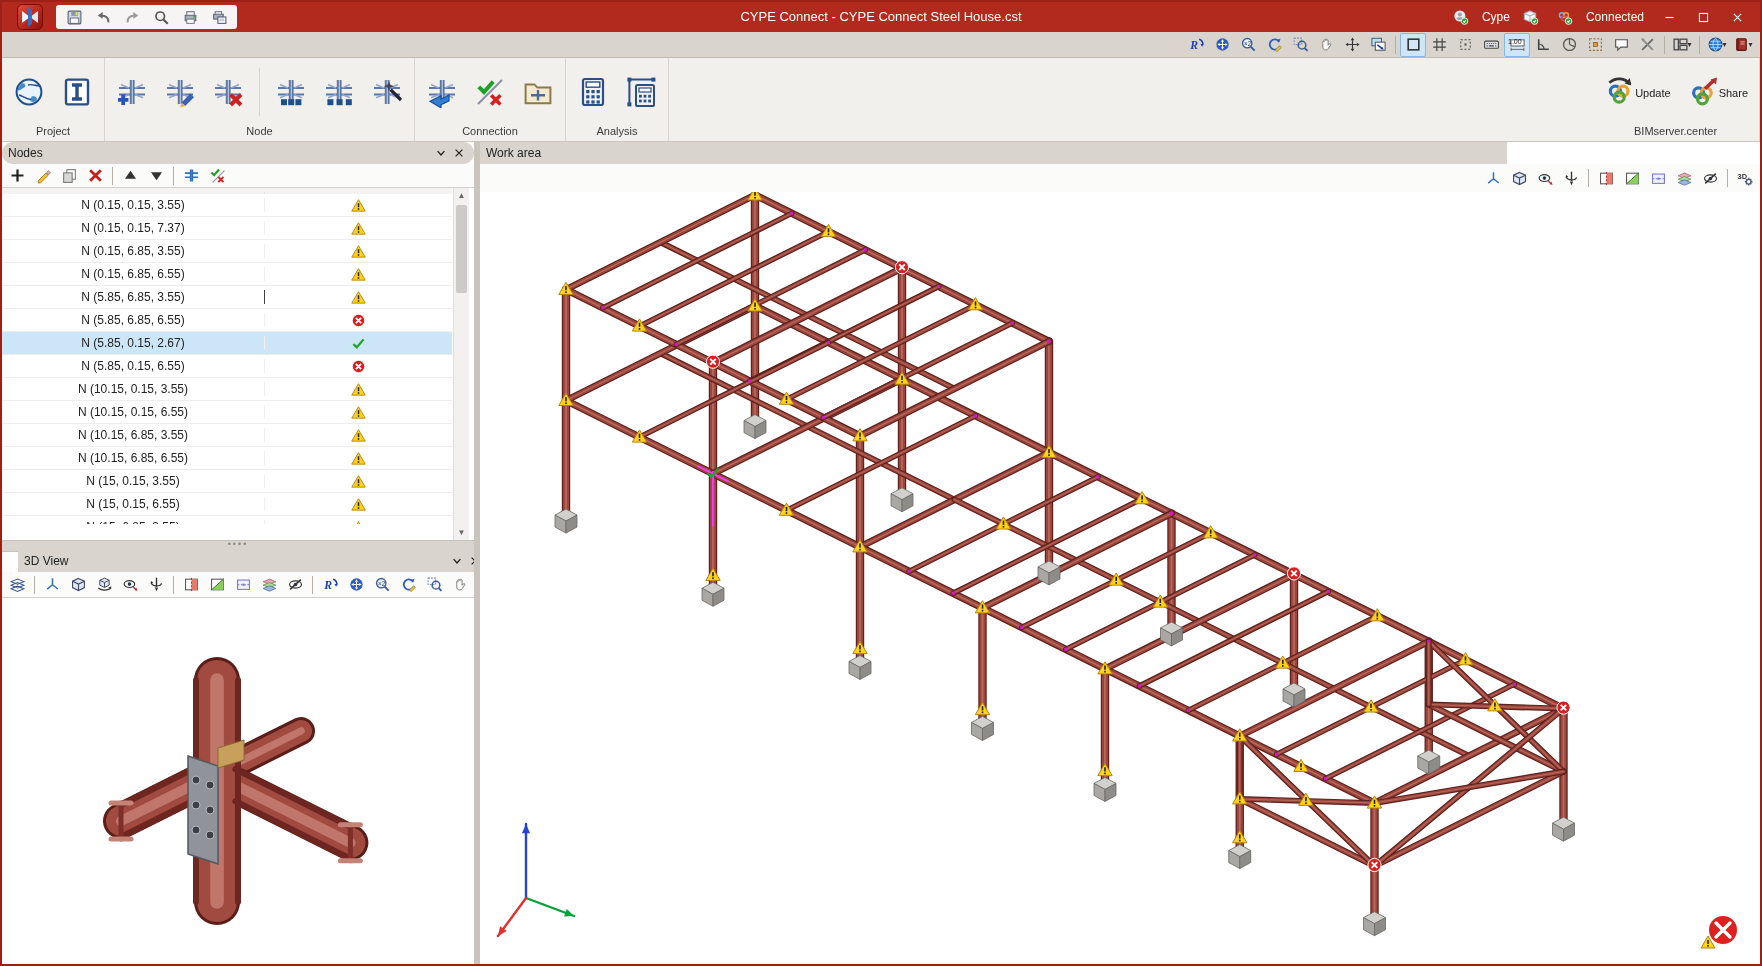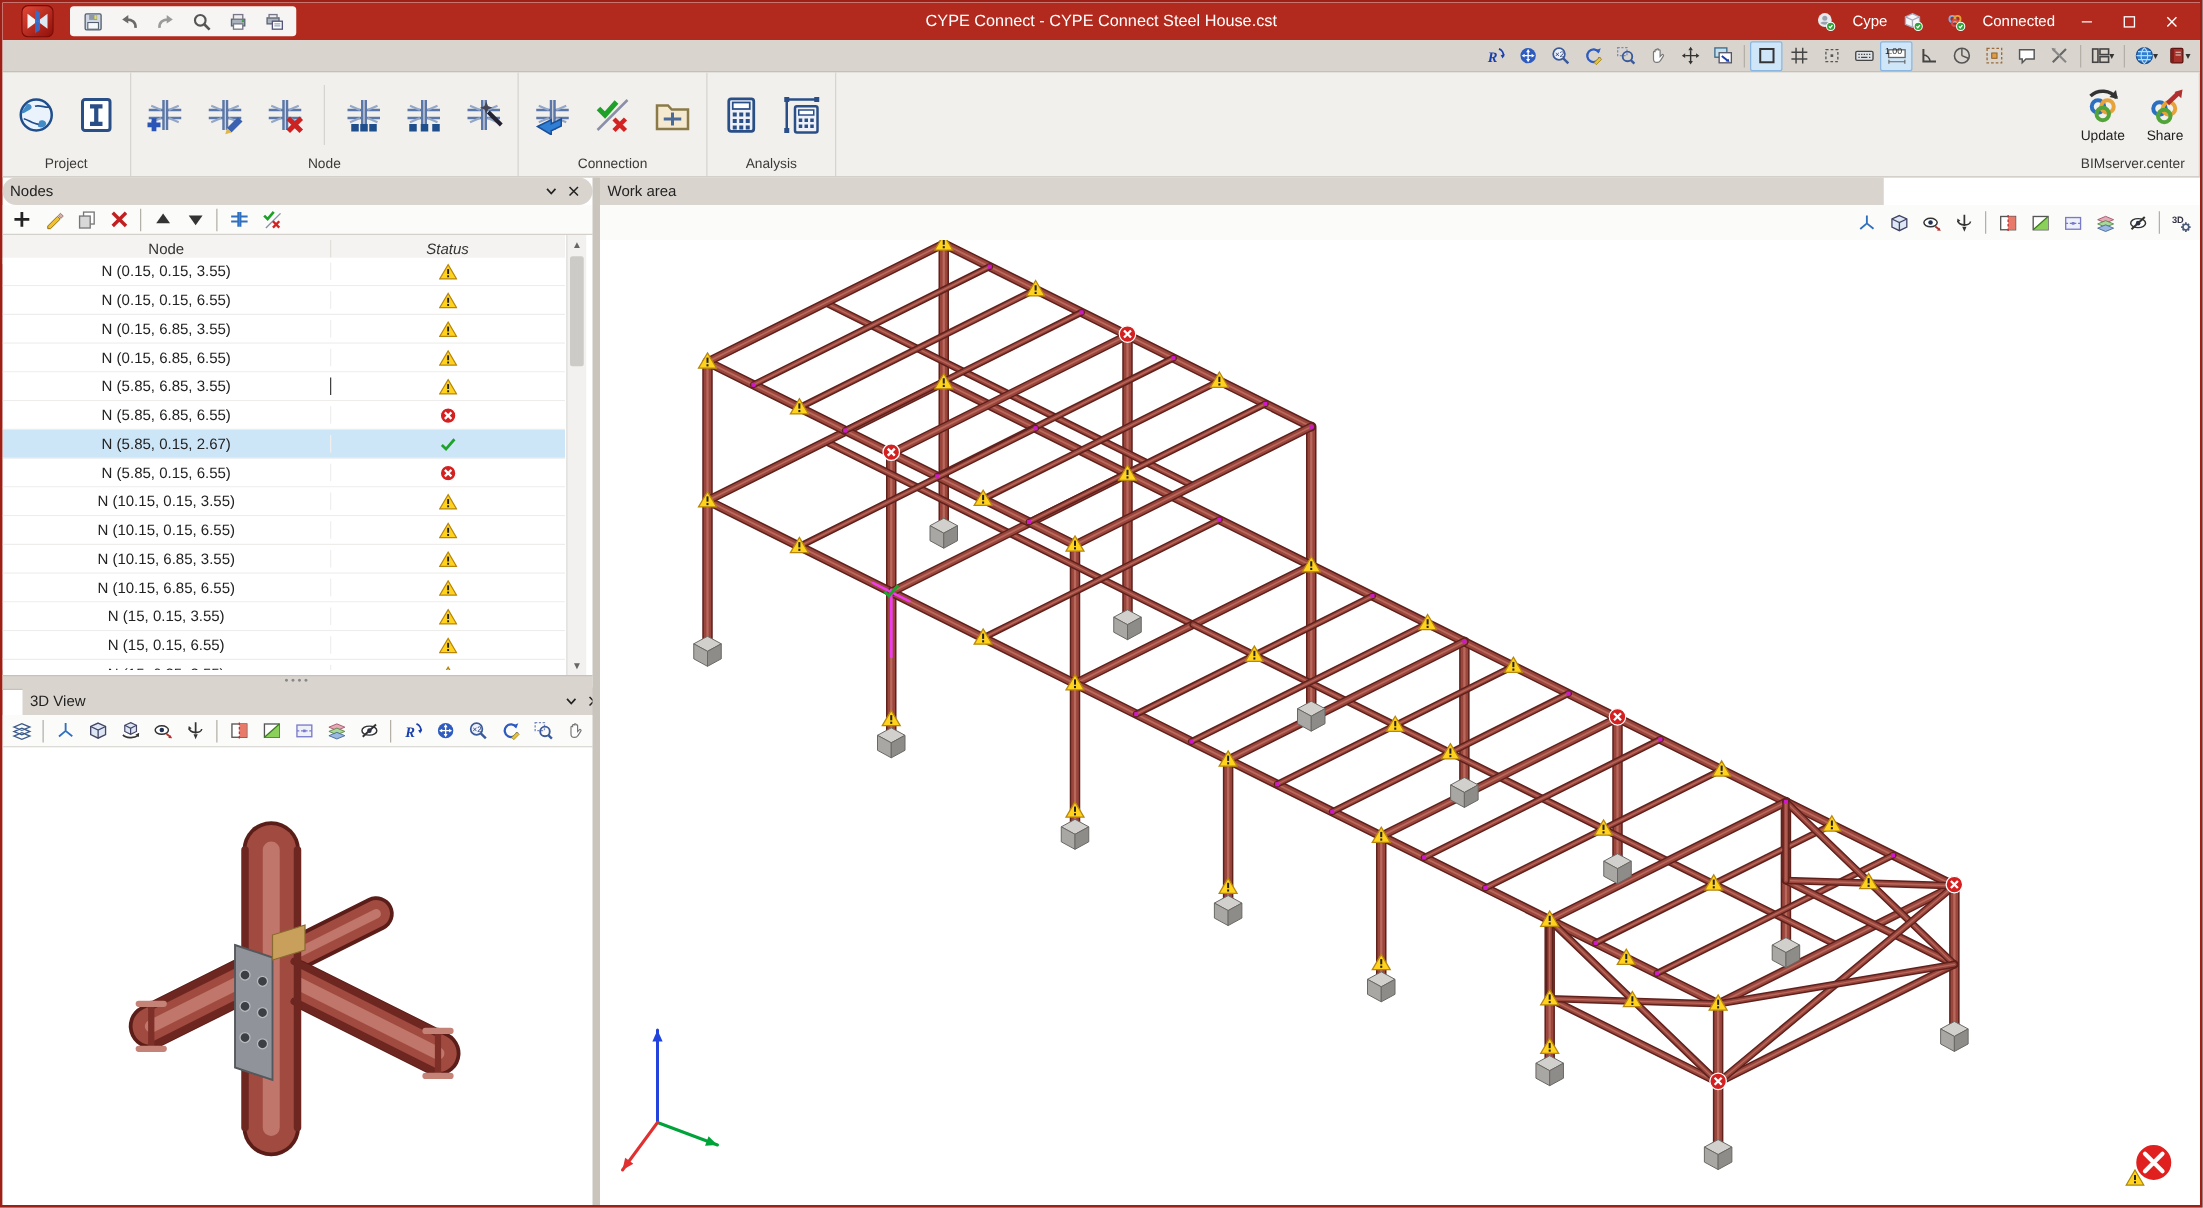--- a/index.html
+++ b/index.html
@@ -20,21 +20,21 @@
   .icon{width:24px;height:22px;display:inline-flex;align-items:center;justify-content:center;position:relative;border:1px solid transparent;border-radius:2px;flex:none;}
   .icon svg{width:17px;height:17px;}
   .icon.sel{background:#cfe5f8;border:1px solid #8ab6df;}
   .icon .caret{font-size:8px;color:#333;margin-left:-2px;}
   .tsep{width:1px;height:18px;background:#b4b0a8;margin:0 4px;flex:none;}
   
   .ribbon{left:0;top:56px;width:100%;height:84px;background:#f2f0ec;border-bottom:1px solid #c9c5bf;display:flex;box-sizing:border-box;}
   .rgroup{display:flex;flex-direction:column;border-right:1px solid #d8d4cf;padding:3px 8px 0;}
   .ricons{flex:1;display:flex;align-items:center;gap:10px;}
   .rlabel{height:18px;font-size:11px;color:#3a3a3a;text-align:center;line-height:16px;}
-  .ricon{display:inline-flex;flex-direction:column;align-items:center;justify-content:center;padding:2px;border:1px solid transparent;border-radius:2px;}
+  .ricon{display:inline-flex;flex-direction:row;align-items:center;justify-content:center;padding:2px;border:1px solid transparent;border-radius:2px;}
   .ricon svg{width:32px;height:32px;}
   .ricon.sel{background:#cfe5f8;border:1px solid #8ab6df;}
   .ricon .cap{font-size:11px;color:#222;margin-top:1px;}
   .rsep{width:1px;height:48px;background:#d8d4cf;margin:0 2px;}
   .flexspace{flex:1;}
   
   .phead{background:#d9d5ce;height:22px;display:flex;align-items:center;font-size:12px;color:#222;padding:0 6px;box-sizing:border-box;}
   .phead .sp{flex:1;}
   .pbtn{width:18px;height:18px;display:inline-flex;align-items:center;justify-content:center;}
   .pbtn svg{width:12px;height:12px;}
@@ -541,33 +541,33 @@
           <path d="M2.2 5.2L4.8 7.8l4.6-5.4" stroke="#1fa028" stroke-width="2" fill="none"></path>
           <path d="M3.5 14.5L14.5 3.5" stroke="#8a8fa8" stroke-width="1"></path>
           <path d="M8.8 9.4l4.8 4.8M13.6 9.4l-4.8 4.8" stroke="#d42222" stroke-width="1.8"></path>
         </svg>
       </span>
     </div>
   <div class="abs thead" style="left:0;top:186px;width:450px;" id="tblhead">
       <span class="tc-node">Node</span>
       <span class="tc-status">Status</span>
     </div>
-  <div class="abs" style="left:0;top:204px;width:450px;height:330px;overflow:hidden;" id="tblbody">
+  <div class="abs" style="left:0;top:192px;width:450px;height:330px;overflow:hidden;" id="tblbody">
       <div class="trow">
         <span class="tc-node" style="border-right:1px solid #f0efed">N (0.15, 0.15, 3.55)</span>
         <span class="tc-status">
           <svg viewBox="0 0 16 16">
             <path d="M8 1.8L15.2 14H.8z" fill="#ffd21e" stroke="#b8860b"></path>
             <rect x="7.2" y="5.6" width="1.6" height="4.2" fill="#222"></rect>
             <rect x="7.2" y="10.9" width="1.6" height="1.7" fill="#222"></rect>
           </svg>
         </span>
       </div>
       <div class="trow">
-        <span class="tc-node" style="border-right:1px solid #f0efed">N (0.15, 0.15, 6.55)</span>
+        <span class="tc-node" style="border-right:1px solid #f0efed">N (0.15, 0.15, 7.37)</span>
         <span class="tc-status">
           <svg viewBox="0 0 16 16">
             <path d="M8 1.8L15.2 14H.8z" fill="#ffd21e" stroke="#b8860b"></path>
             <rect x="7.2" y="5.6" width="1.6" height="4.2" fill="#222"></rect>
             <rect x="7.2" y="10.9" width="1.6" height="1.7" fill="#222"></rect>
           </svg>
         </span>
       </div>
       <div class="trow">
         <span class="tc-node" style="border-right:1px solid #f0efed">N (0.15, 6.85, 3.55)</span>

